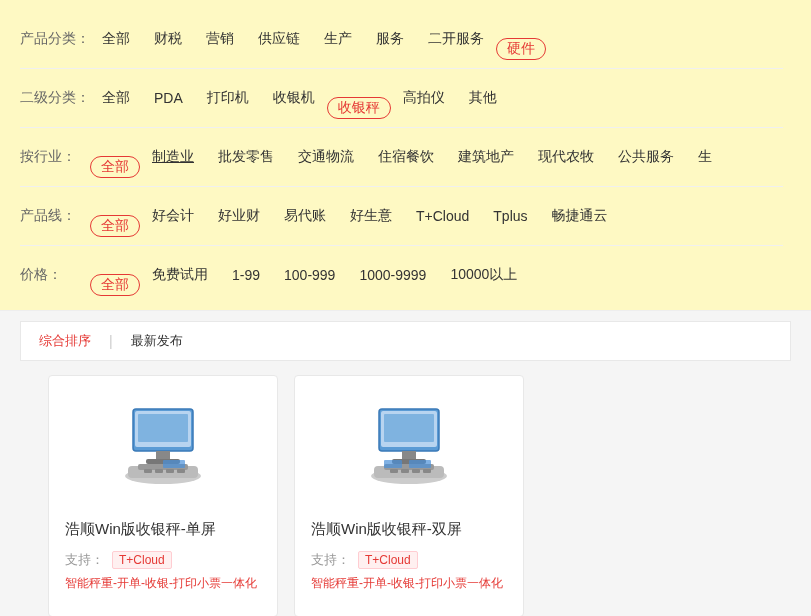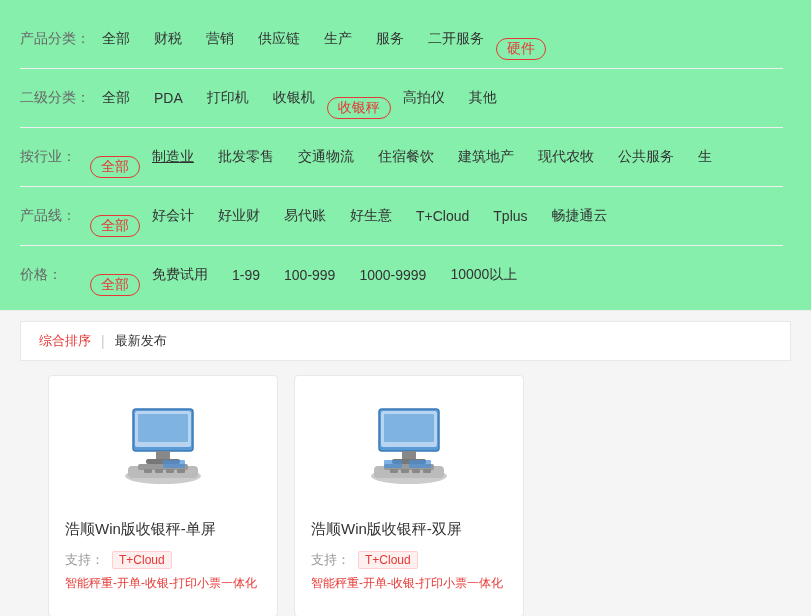--- a/index.html
+++ b/index.html
@@ -3,21 +3,21 @@
   <meta charset="utf-8">
   <style>
     * { box-sizing: border-box; margin: 0; padding: 0; }
     body {
       font-family: "Microsoft YaHei", "PingFang SC", sans-serif;
       background: #f5f5f5;
       font-size: 14px;
       color: #333;
     }
     .filter-section {
-      background: #86efac;
+      background: #fef9c3;
       padding: 10px 28px 6px 20px;
       border-bottom: 1px solid #eee;
     }
     .filter-row {
       display: flex;
       align-items: center;
       padding: 8px 0;
       border-bottom: 1px solid #f0f0f0;
       flex-wrap: wrap;
       gap: 0;
@@ -55,21 +55,21 @@
     .filter-item.underline {
       text-decoration: underline;
       color: #333;
     }
     .sort-bar {
       background: #fff;
       margin: 10px 20px 0 20px;
       padding: 8px 14px;
       display: flex;
       align-items: center;
-      gap: 0;
+      gap: 8px;
       border: 1px solid #e8e8e8;
     }
     .sort-item {
       font-size: 13px;
       cursor: pointer;
       padding: 2px 4px;
     }
     .sort-item.active {
       color: #e53935;
     }

